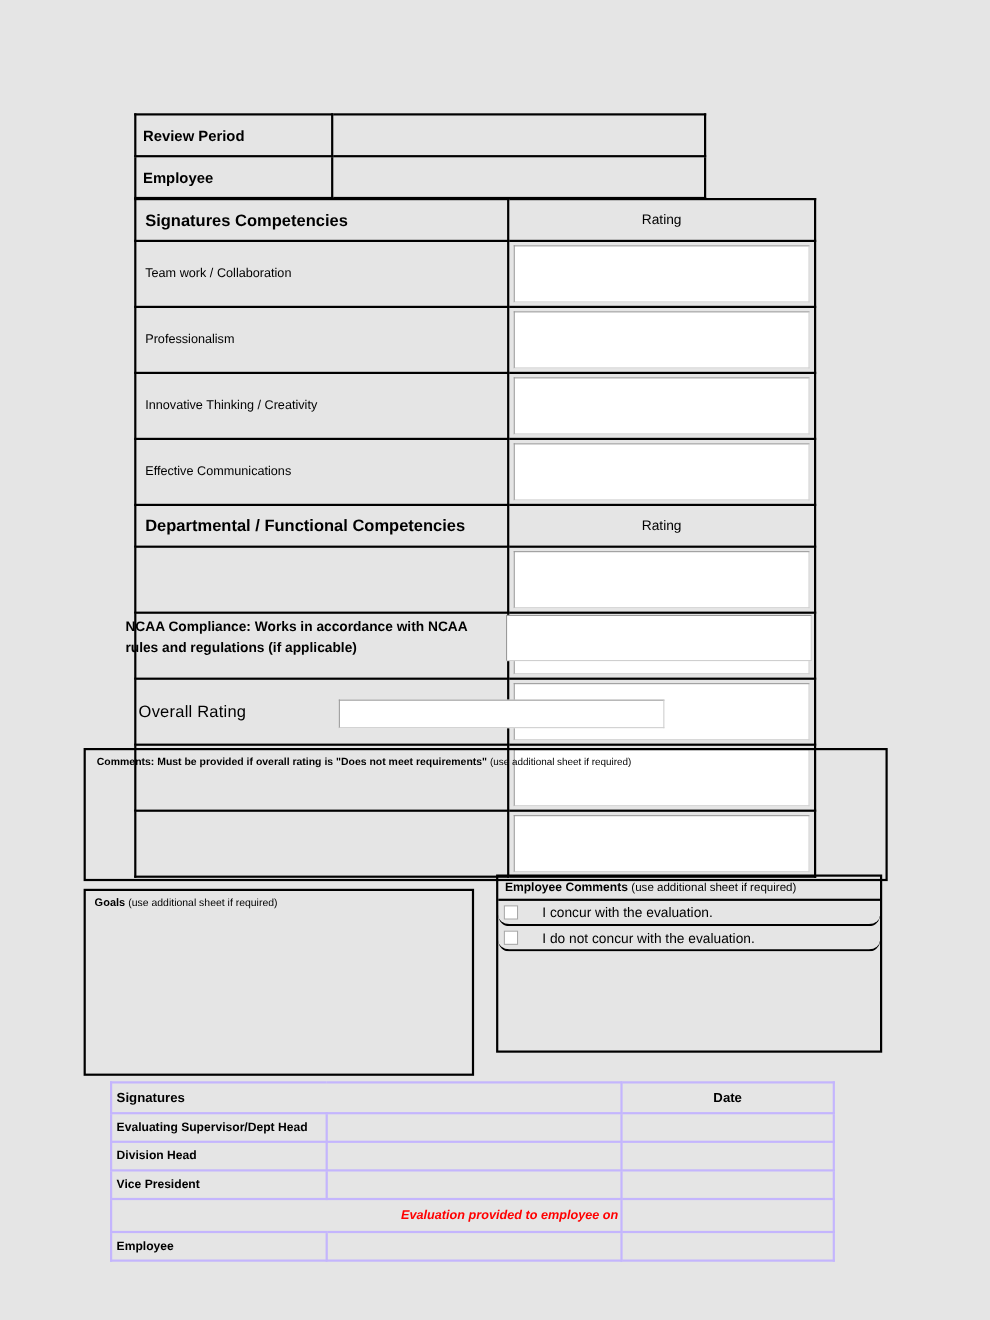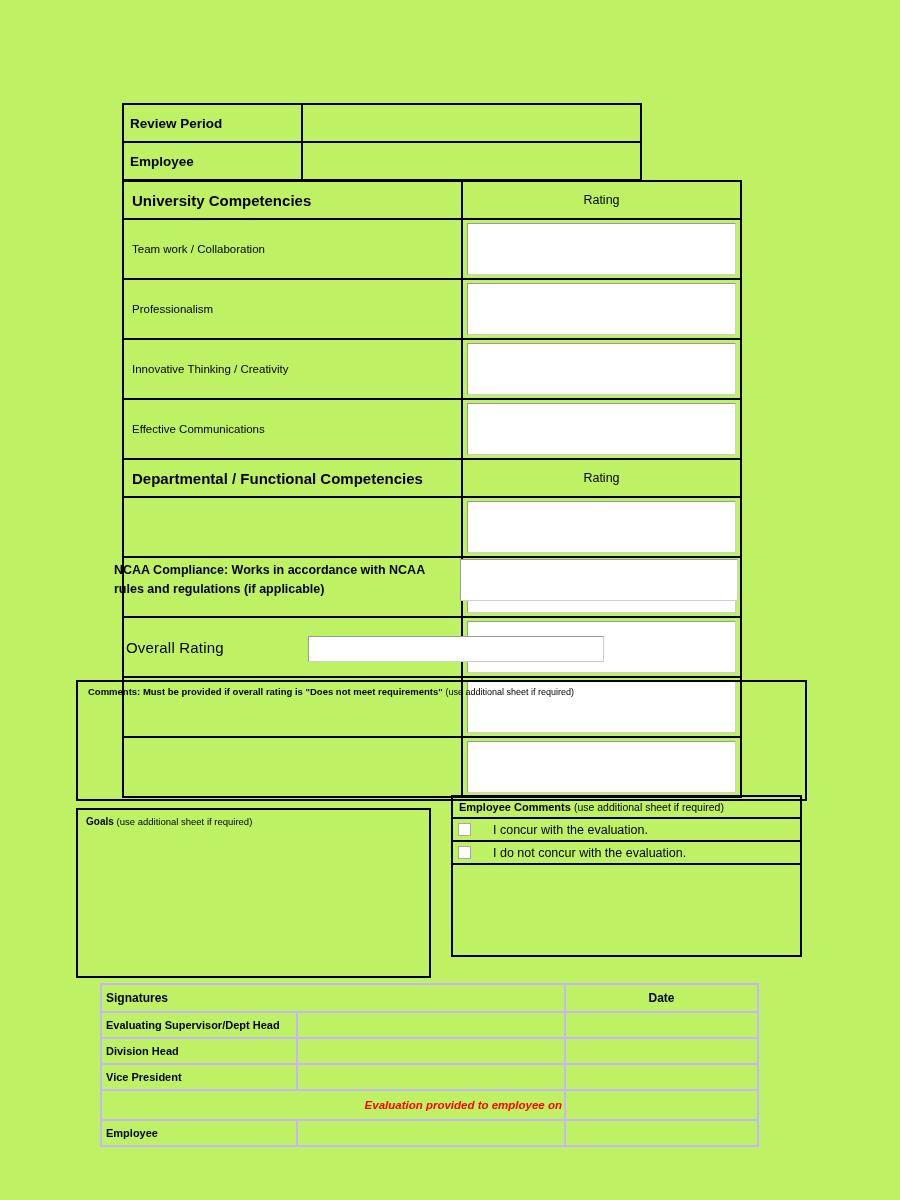--- a/index.html
+++ b/index.html
@@ -13,21 +13,21 @@
     height: 1200px;
     position: relative;
     font-family: "Liberation Sans", sans-serif;
     color: #000000;
     overflow: hidden;
   }
 
   .page {
     position: absolute;
     inset: 0;
-    background: #bef264;
+    background: #e5e5e5;
   }
 
   
   .hdr-table {
     position: absolute;
     left: 122px;
     top: 103px;
     width: 520px;
     border-collapse: collapse;
     table-layout: fixed;
@@ -184,20 +184,21 @@
     border-bottom: 2px solid #000;
     line-height: 14px;
   }
   .empcom-title .soft { font-weight: normal; font-size: 10.5px; }
   .concur-row {
     display: flex;
     align-items: center;
     height: 21px;
     border-bottom: 2px solid #000;
     padding-left: 5px;
+    border-radius: 10px;
   }
   .checkbox {
     width: 13px;
     height: 13px;
     box-sizing: border-box;
     border: 1px solid #a8a8a8;
     background: #fff;
     flex: 0 0 auto;
   }
   .concur-label {
@@ -259,21 +260,21 @@
     </table>
 
   <table class="comp-table">
     <colgroup>
         <col style="width:339px">
         <col style="width:279px">
       </colgroup>
 
     <tbody>
         <tr>
-      <td class="sect">University Competencies</td>
+      <td class="sect">Signatures Competencies</td>
       <td class="sect-rating">Rating</td>
     </tr>
 
     <tr>
       <td class="item">Team work / Collaboration</td>
       <td class="ratecell">
         <span class="field"></span>
       </td>
     </tr>
 

